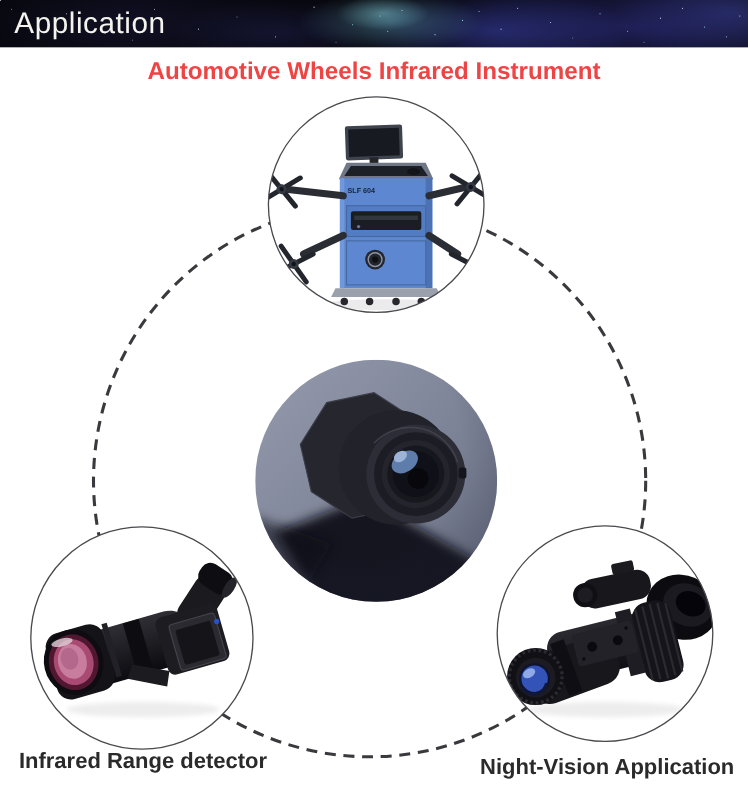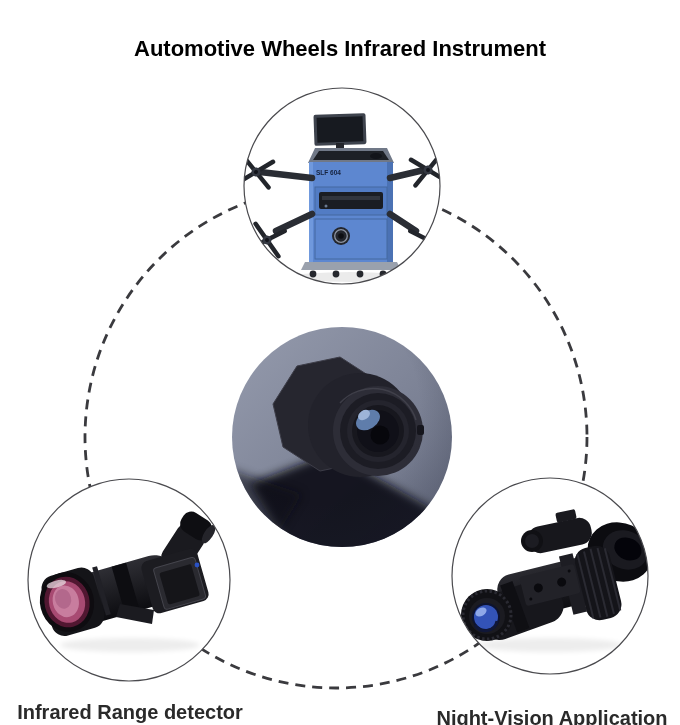--- a/index.html
+++ b/index.html
@@ -22,32 +22,36 @@
     box-shadow:
       60px 12px #cfd6ff, 95px 30px #8890c0, 140px 8px #aab, 180px 26px #ccd,
       215px 15px #99a, 250px 33px #bbc, 285px 6px #dde, 320px 22px #8fd9ec,
       345px 14px #9fe8f5, 352px 28px #7fd4e8, 365px 9px #bcd8ef, 395px 31px #ccd,
       420px 18px #9fe8f5, 435px 10px #8fd9ec, 455px 26px #aaddf5, 470px 7px #dde,
       500px 20px #bbccf5, 520px 34px #889, 545px 12px #cde, 570px 28px #9ab,
       600px 16px #cdf, 620px 7px #eef, 640px 24px #9fe8f5, 660px 33px #abc,
       672px 14px #cde, 25px 25px #778, 10px 8px #889, 120px 36px #667,
       305px 38px #778, 585px 38px #88a;}
   
-  .main-title{position:absolute;top:36px;left:0;width:680px;text-align:center;
-    font-size:22px;font-weight:700;color:#000000;}
-  .caption{position:absolute;font-size:20px;font-weight:700;color:#2a2a2a;text-align:center;margin-top:20px;}
+  .main-title{position:absolute;top:52px;left:0;width:680px;text-align:center;
+    font-size:22px;font-weight:700;color:#ef4444;}
+  .caption{position:absolute;font-size:20px;font-weight:700;color:#2a2a2a;text-align:center;}
   .caption-bl{top:681px;left:10px;width:240px;}
   .caption-br{top:687px;left:432px;width:240px;}
   .diagram{position:absolute;top:0;left:0;}
 </style>
 </head>
 <body>
 
 <div class="page">
 
+  <div class="banner">
+    <span class="stars"></span>
+    <span class="banner-title">Application</span>
+  </div>
 
   <div class="main-title">Automotive Wheels Infrared Instrument</div>
 
   <svg class="diagram" width="680" height="725" viewBox="0 0 680 725" xmlns="http://www.w3.org/2000/svg">
     <defs>
       <clipPath id="clipTop">
           <circle cx="342" cy="186" r="98"></circle>
         </clipPath>
       <clipPath id="clipC">
           <circle cx="342" cy="437" r="110"></circle>

